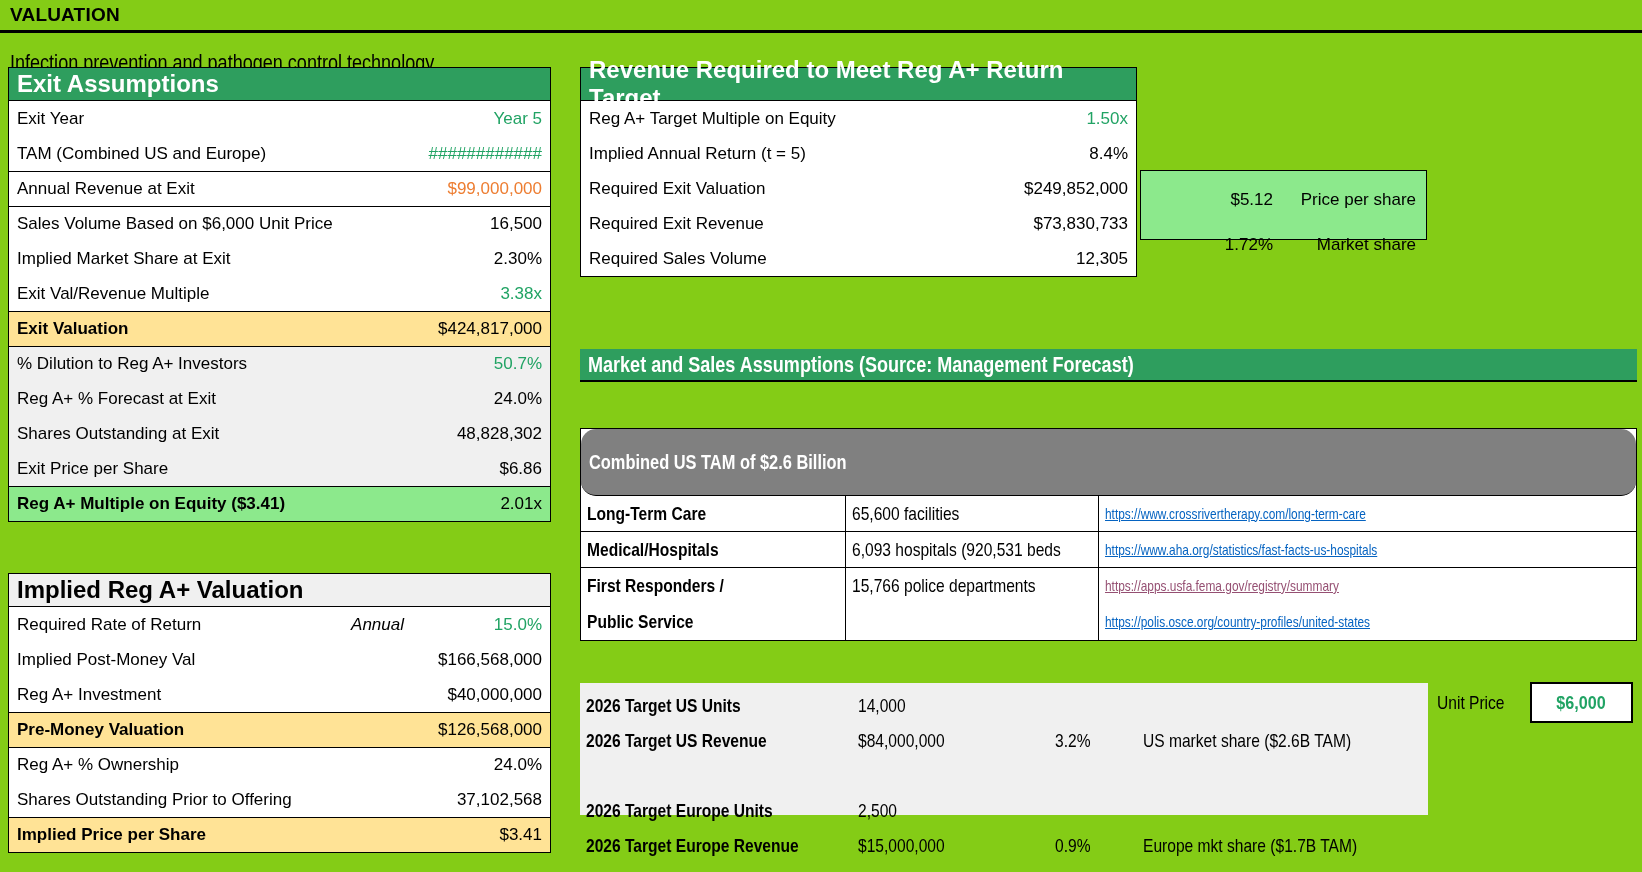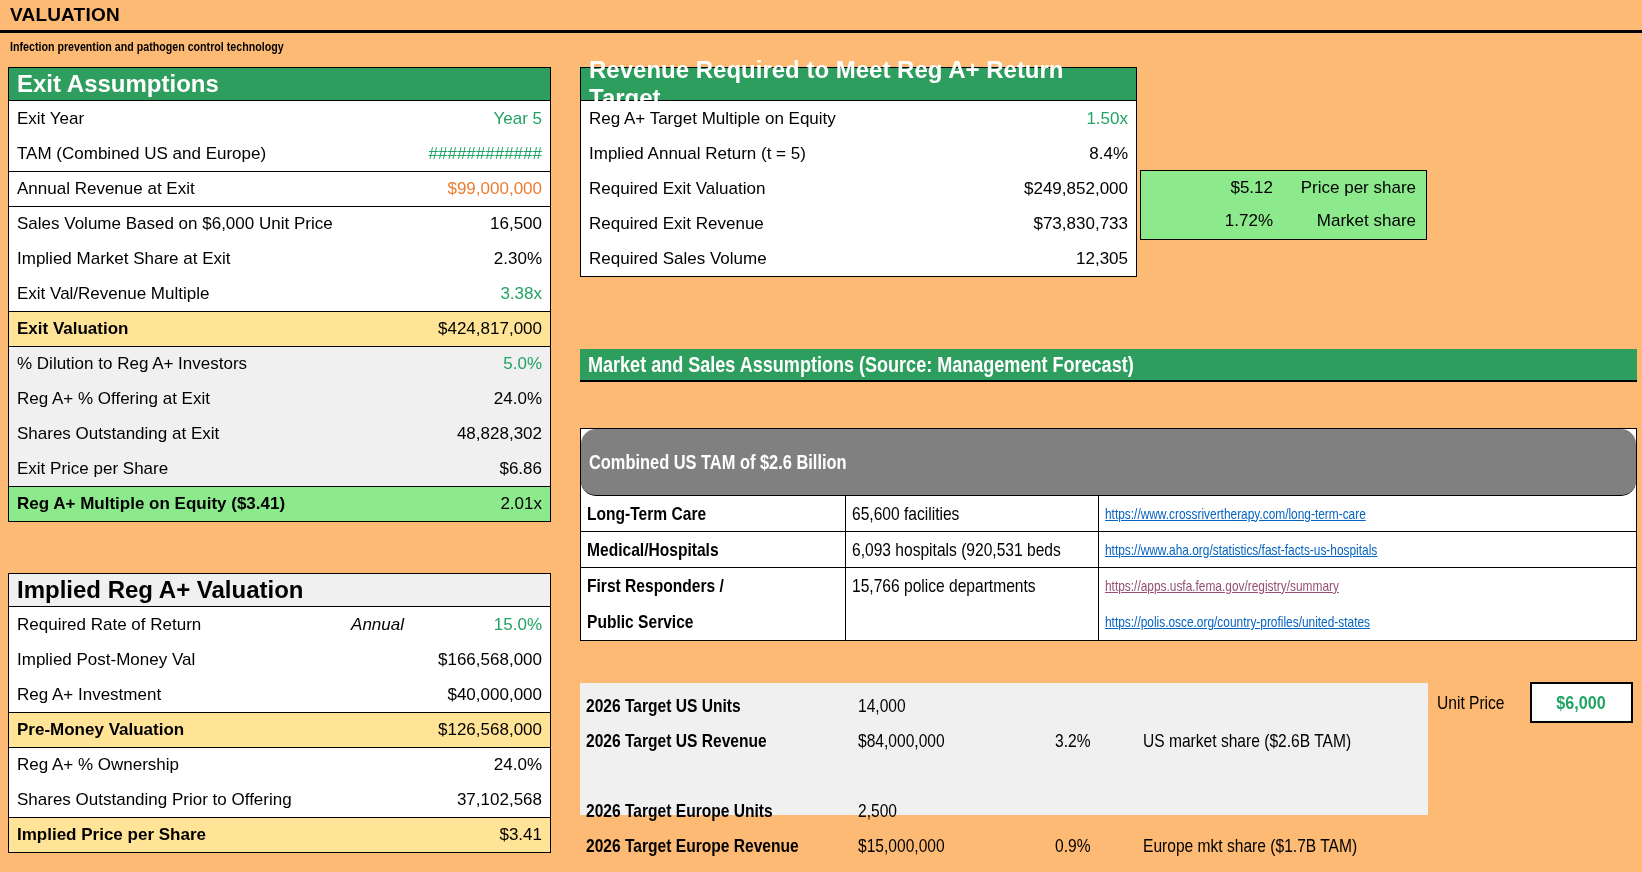--- a/index.html
+++ b/index.html
@@ -1,21 +1,21 @@
 <!DOCTYPE html>
 <html style="--green_header: #2E9E5E; --green_text: #21A364; --orange_text: #ED7D31; --yellow_bg: #FFE396; --bright_green_bg: #8CE98C; --light_gray_bg: #F0F0F0; --gray_header: #808080; --link_blue: #0563C1; --link_visited: #954F72;"><head>
 <meta charset="utf-8">
 <style>
   html,body{margin:0;padding:0;background:#fff;}
   body{font-family:"Liberation Sans","DejaVu Sans",sans-serif;color:#000;}
-  .canvas{position:relative;width:1642px;height:872px;background:#fdba74;overflow:hidden;}
+  .canvas{position:relative;width:1642px;height:872px;background:#84cc16;overflow:hidden;}
 
   .page-title{position:absolute;left:10px;top:4px;font-size:19px;font-weight:bold;letter-spacing:.2px;}
   .title-rule{position:absolute;left:0;top:30px;width:1642px;height:3px;background:#000;}
-  .page-subtitle{position:absolute;left:10px;top:39px;font-size:13px;font-weight:bold;}
+  .page-subtitle{position:absolute;left:10px;top:50px;font-size:22px;font-weight:normal;}
 
   .cond{display:inline-block;transform:scaleX(0.82);transform-origin:0 50%;white-space:nowrap;}
   .cond-c{display:inline-block;transform:scaleX(0.85);white-space:nowrap;}
 
   .tbl{position:absolute;background:#fff;border:1.5px solid #000;box-sizing:border-box;}
   .thead{display:flex;align-items:center;height:33px;padding:0 8px;font-weight:bold;font-size:24px;box-sizing:border-box;border-bottom:1.5px solid #000;}
   .thead.green{background:var(--green_header);color:#fff;}
   .thead.graylight{background:var(--light_gray_bg);color:#000;}
   .row{display:flex;align-items:center;height:35px;padding:0 8px;box-sizing:border-box;font-size:17px;}
   .row .lbl{white-space:nowrap;}
@@ -28,21 +28,21 @@
   .bg-green{background:var(--bright_green_bg);}
   .v-green{color:var(--green_text);}
   .v-orange{color:var(--orange_text);}
   .b{font-weight:bold;}
 
   #exit-table{left:8px;top:67px;width:543px;}
   #implied-table{left:8px;top:573px;width:543px;}
   #revreq-table{left:580px;top:67px;width:557px;}
 
   #summary-box{position:absolute;left:1140px;top:170px;width:287px;height:70px;background:var(--bright_green_bg);border:1.5px solid #000;box-sizing:border-box;}
-  #summary-box .srow{display:flex;align-items:center;height:33px;padding:0 10px 0 40px;font-size:17px;}
+  #summary-box .srow{display:flex;align-items:center;height:33px;padding:12px 10px 0 40px;font-size:17px;}
   .sb-val{width:92px;text-align:right;white-space:nowrap;}
   .sb-lbl{flex:1;text-align:right;white-space:nowrap;}
 
   #market-bar{position:absolute;left:580px;top:349px;width:1057px;height:33px;background:var(--green_header);color:#fff;display:flex;align-items:center;padding:0 8px;box-sizing:border-box;font-weight:bold;font-size:22px;border-bottom:2.5px solid #000;}
 
   #tam-table{left:580px;top:428px;width:1057px;}
   .tam-head{height:67px;background:var(--gray_header);color:#fff;display:flex;align-items:center;padding:0 8px;font-weight:bold;font-size:20px;border-bottom:1.5px solid #000;box-sizing:border-box;border-radius:15px;}
   .tam-row{display:grid;grid-template-columns:265px 253px 1fr;box-sizing:border-box;}
   .tam-row.sep{border-top:1.5px solid #000;}
   .tam-cell{padding:0 6px;box-sizing:border-box;overflow:hidden;}
@@ -100,24 +100,24 @@
     <div class="row">
         <span class="lbl">Exit Val/Revenue Multiple</span>
         <span class="val v-green">3.38x</span>
       </div>
     <div class="row bt bg-yellow">
         <span class="lbl b">Exit Valuation</span>
         <span class="val">$424,817,000</span>
       </div>
     <div class="row bt bg-gray">
         <span class="lbl">% Dilution to Reg A+ Investors</span>
-        <span class="val v-green">5.0%</span>
+        <span class="val v-green">50.7%</span>
       </div>
     <div class="row bg-gray">
-        <span class="lbl">Reg A+ % Offering at Exit</span>
+        <span class="lbl">Reg A+ % Forecast at Exit</span>
         <span class="val">24.0%</span>
       </div>
     <div class="row bg-gray">
         <span class="lbl">Shares Outstanding at Exit</span>
         <span class="val">48,828,302</span>
       </div>
     <div class="row bg-gray">
         <span class="lbl">Exit Price per Share</span>
         <span class="val">$6.86</span>
       </div>

